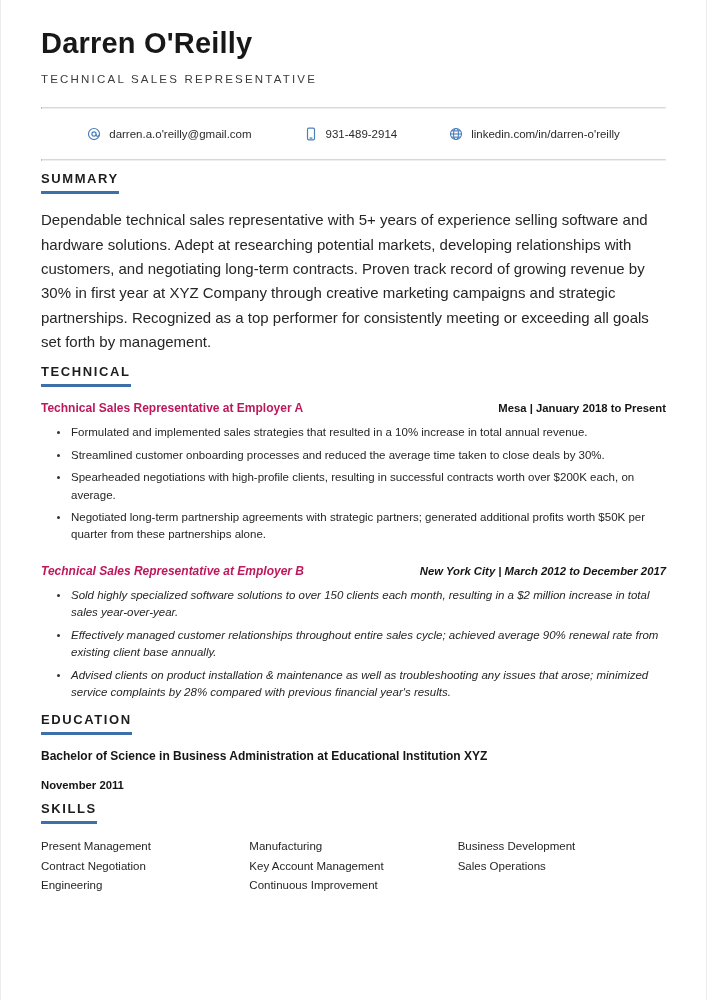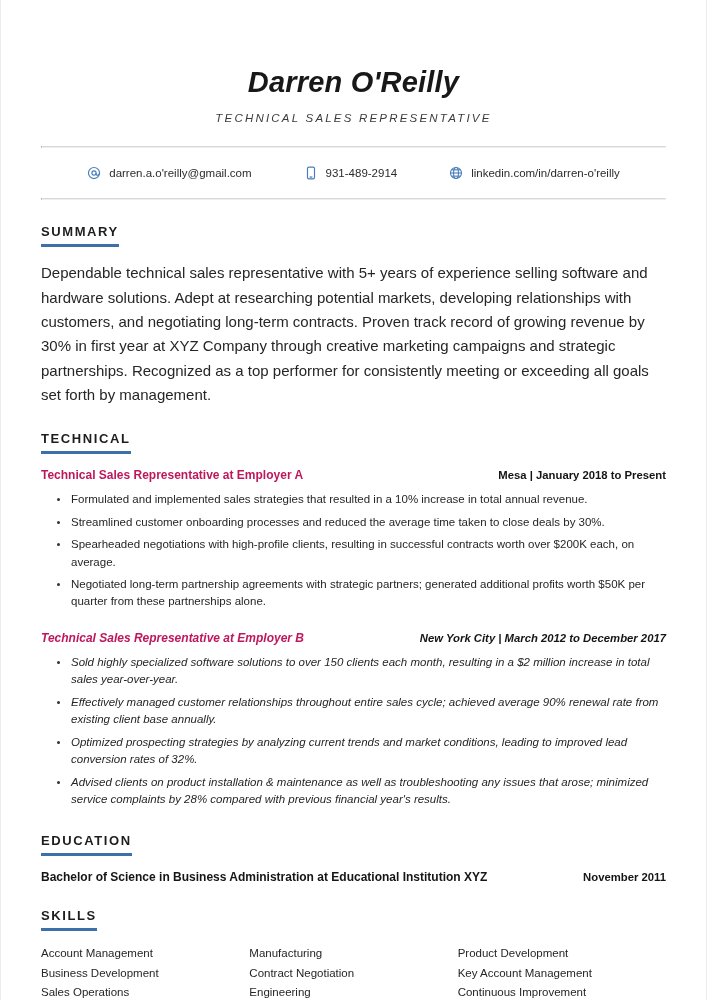--- a/index.html
+++ b/index.html
@@ -18,23 +18,22 @@
     box-sizing: border-box;
     background: #ffffff;
     border-left: 1px solid #ececed;
     border-right: 1px solid #ececed;
     padding: 0 40px;
     overflow: hidden;
   }
 
   
   .header {
-    padding-top: 66px;
-    text-align: center;
-    font-style: italic;
+    padding-top: 27px;
+    text-align: left;
   }
   .name {
     font-size: 29px;
     font-weight: 700;
     letter-spacing: 0.2px;
     color: #181818;
     line-height: 1.15;
   }
   .job-title {
     margin-top: 13px;
@@ -72,21 +71,21 @@
     align-items: center;
     justify-content: center;
     width: 14px;
     height: 14px;
     flex: 0 0 14px;
     color: #4a7ebb;
   }
   .contact-icon svg { display: block; }
 
   
-  .section { margin-top: 22px; }
+  .section { margin-top: 8px; }
   .section-title {
     font-size: 13px;
     font-weight: 700;
     letter-spacing: 1.6px;
     color: #1d1d1d;
     display: inline-block;
     padding-bottom: 5px;
     border-bottom: 3px solid #3d6fa8;
   }
   .section-body { margin-top: 14px; }
@@ -140,23 +139,24 @@
     top: 7px;
     width: 3px;
     height: 3px;
     border-radius: 50%;
     background: #333333;
   }
 
   
   .edu-row {
     display: flex;
-    justify-content: space-between;
+    justify-content: flex-start;
     align-items: baseline;
     gap: 16px;
+    flex-direction: column;
   }
   .edu-degree {
     font-size: 12px;
     font-weight: 700;
     color: #151515;
   }
   .edu-date {
     font-size: 11.3px;
     font-weight: 700;
     color: #151515;
@@ -254,21 +254,20 @@
       </div>
 
       <div class="job">
         <div class="job-head">
           <div class="job-role">Technical Sales Representative at Employer B</div>
           <div class="job-meta">New York City | March 2012 to December 2017</div>
         </div>
         <ul class="bullets">
           <li>Sold highly specialized software solutions to over 150 clients each month, resulting in a $2 million increase in total sales year-over-year.</li>
           <li>Effectively managed customer relationships throughout entire sales cycle; achieved average 90% renewal rate from existing client base annually.</li>
-          <li>Optimized prospecting strategies by analyzing current trends and market conditions, leading to improved lead conversion rates of 32%.</li>
           <li>Advised clients on product installation &amp; maintenance as well as troubleshooting any issues that arose; minimized service complaints by 28% compared with previous financial year's results.</li>
         </ul>
       </div>
 
     </div>
   </div>
 
   <div class="section">
     <div class="section-title">EDUCATION</div>
     <div class="section-body">
@@ -276,23 +275,22 @@
         <div class="edu-degree">Bachelor of Science in Business Administration at Educational Institution XYZ</div>
         <div class="edu-date">November 2011</div>
       </div>
     </div>
   </div>
 
   <div class="section">
     <div class="section-title">SKILLS</div>
     <div class="section-body">
       <div class="skills-grid">
-        <div class="skill">Account Management</div>
+        <div class="skill">Present Management</div>
         <div class="skill">Manufacturing</div>
-        <div class="skill">Product Development</div>
         <div class="skill">Business Development</div>
         <div class="skill">Contract Negotiation</div>
         <div class="skill">Key Account Management</div>
         <div class="skill">Sales Operations</div>
         <div class="skill">Engineering</div>
         <div class="skill">Continuous Improvement</div>
       </div>
     </div>
   </div>
 

